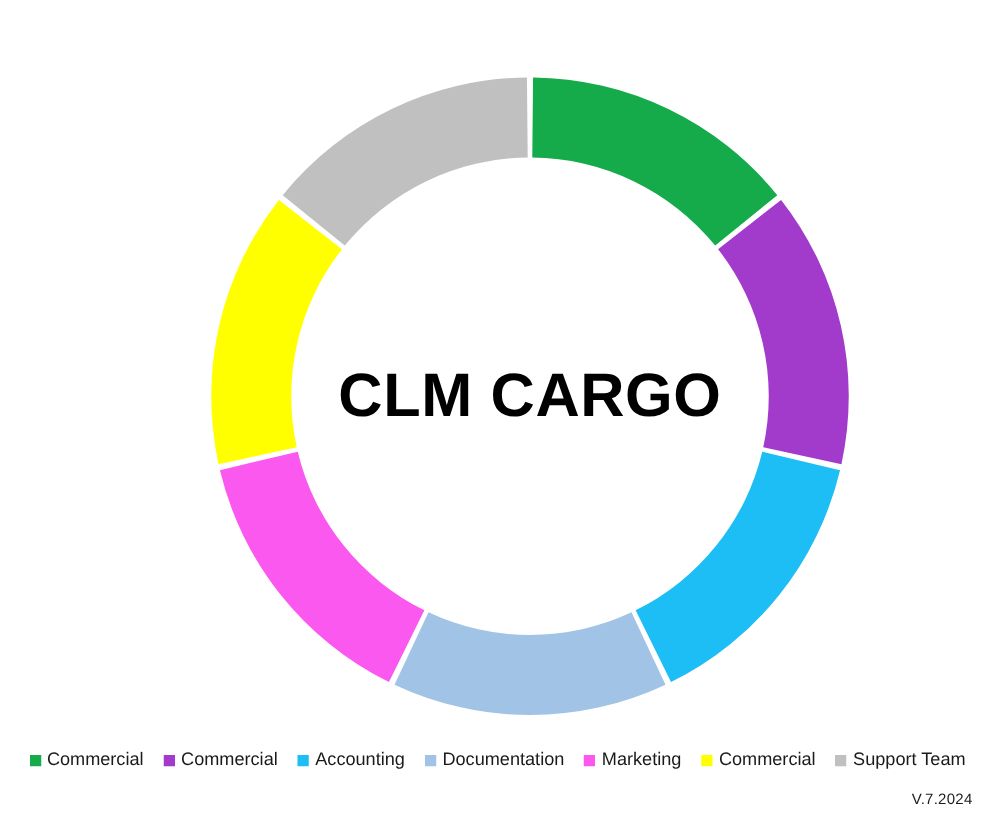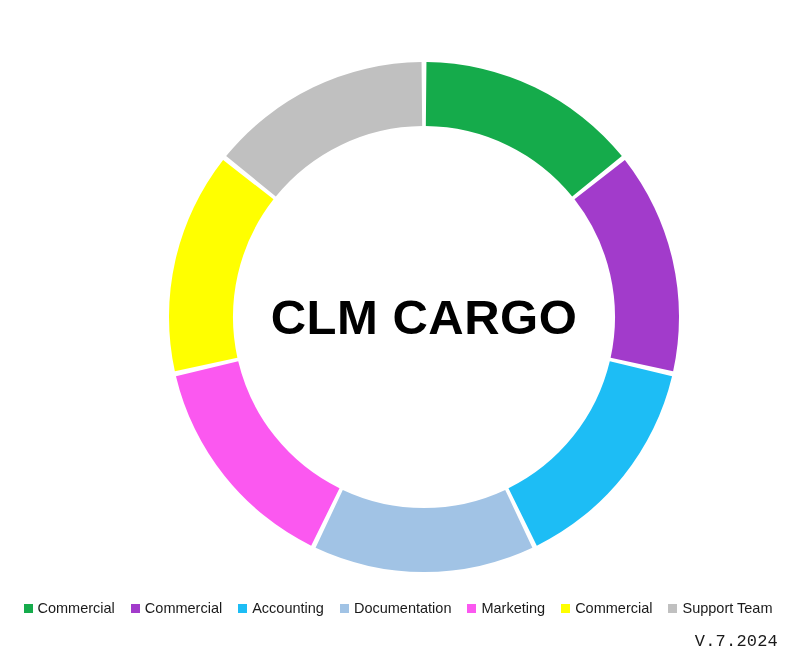--- a/index.html
+++ b/index.html
@@ -62,22 +62,22 @@
   .legend-label {
     font-family: "Liberation Sans", sans-serif;
     font-size: 14.5px;
     color: #1a1a1a;
     line-height: 1;
   }
   #version-stamp {
     position: absolute;
     right: 18px;
     top: 632px;
-    font-family: Liberation Mono, monospace;
-    font-size: 17px;
+    font-family: Liberation Sans, sans-serif;
+    font-size: 12px;
     color: #1a1a1a;
     letter-spacing: 0.2px;
   }
 </style>
 </head>
 <body>
 
 <div id="chart-stage">
   <svg id="donut-svg" viewBox="0 0 796 585">
     <g id="slice-group">

